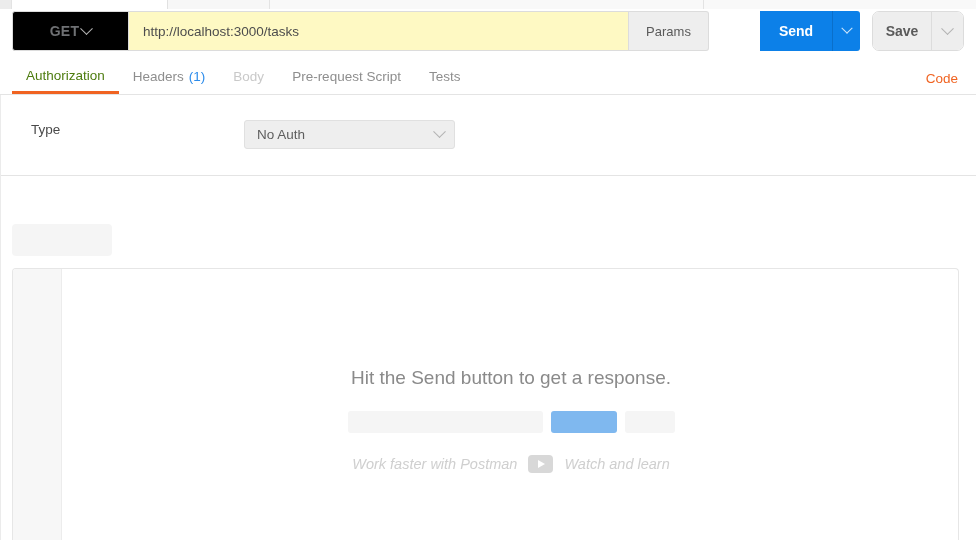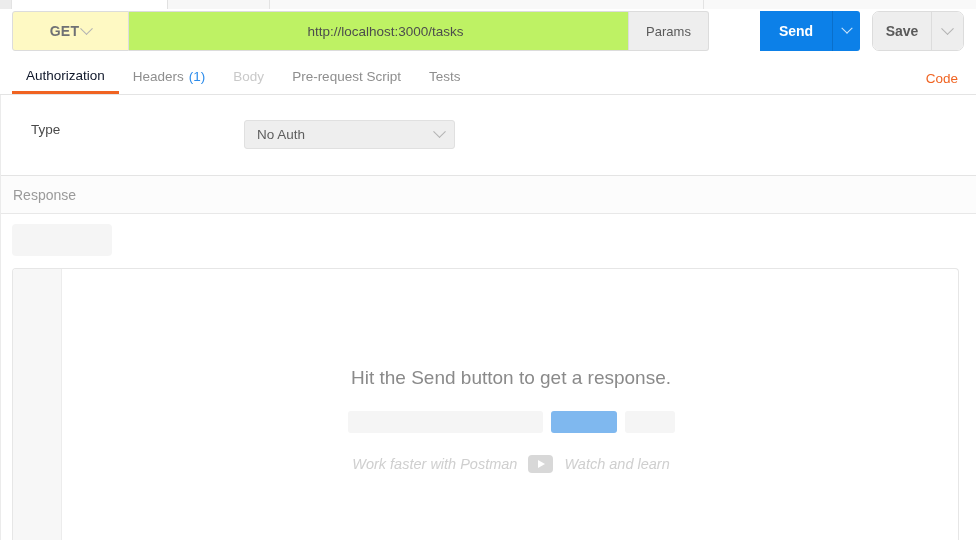--- a/index.html
+++ b/index.html
@@ -47,21 +47,21 @@
     position: absolute;
     top: 11px; left: 12px;
     width: 952px;
     height: 40px;
     display: flex;
     align-items: stretch;
   }
 
   .method-box {
     width: 117px;
-    background: #fef9c3;
+    background: #000000;
     border: 1px solid #dcdcdc;
     border-radius: 3px 0 0 3px;
     display: flex;
     align-items: center;
     justify-content: center;
     gap: 3px;
     cursor: pointer;
   }
   .method-label {
     font-size: 14px;
@@ -72,28 +72,27 @@
   .caret {
     display: inline-block;
     width: 9px; height: 9px;
     border-right: 1.6px solid #b3b3b3;
     border-bottom: 1.6px solid #b3b3b3;
     transform: rotate(45deg) translate(-2px, -2px);
   }
 
   .url-input {
     flex: 1;
-    background: #bef264;
+    background: #fef9c3;
     border: 1px solid #dcdcdc;
     border-left: none;
     display: flex;
     align-items: center;
     padding-left: 14px;
     overflow: hidden;
-    justify-content: center;
   }
   .url-text {
     font-size: 13.5px;
     color: #4d4d4d;
     white-space: nowrap;
   }
 
   .params-btn {
     width: 80px;
     background: #eeeeee;
@@ -188,21 +187,21 @@
     display: flex;
     align-items: center;
     padding: 0 14px;
     font-size: 13.5px;
     color: #8e8e8e;
     cursor: pointer;
     position: relative;
     white-space: nowrap;
   }
   .reqtab.active {
-    color: #0f172a;
+    color: #4d7c0f;
     border-bottom: 3px solid #f06321;
   }
   .reqtab.disabled { color: #c9c9c9; }
   .reqtab .count { color: #2d8ceb; margin-left: 5px; }
   .code-link {
     position: absolute;
     right: 18px;
     bottom: 8px;
     font-size: 13.5px;
     color: #f06321;
@@ -427,23 +426,20 @@
 
   <div class="auth-pane">
     <div class="type-label">Type</div>
   </div>
 
   <div class="auth-select">
     <span class="val">No Auth</span>
     <span class="caret"></span>
   </div>
 
-  <div class="response-bar">
-    <span class="response-title">Response</span>
-  </div>
 
   <div class="resp-skeleton"></div>
 
   <div class="left-rail"></div>
 
   <div class="resp-panel">
     <div class="resp-gutter"></div>
 
     <div class="empty-state">
       <div class="empty-headline">Hit the Send button to get a response.</div>

